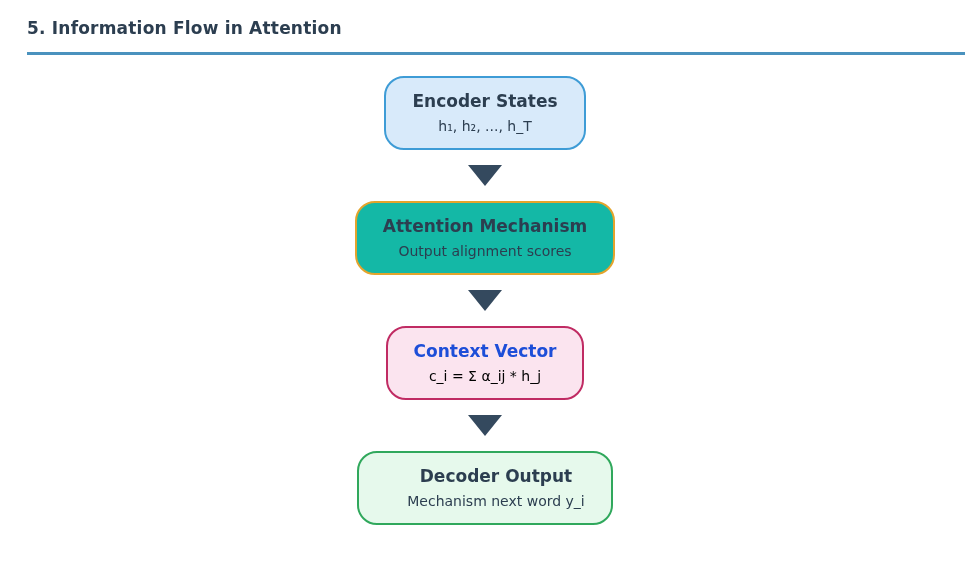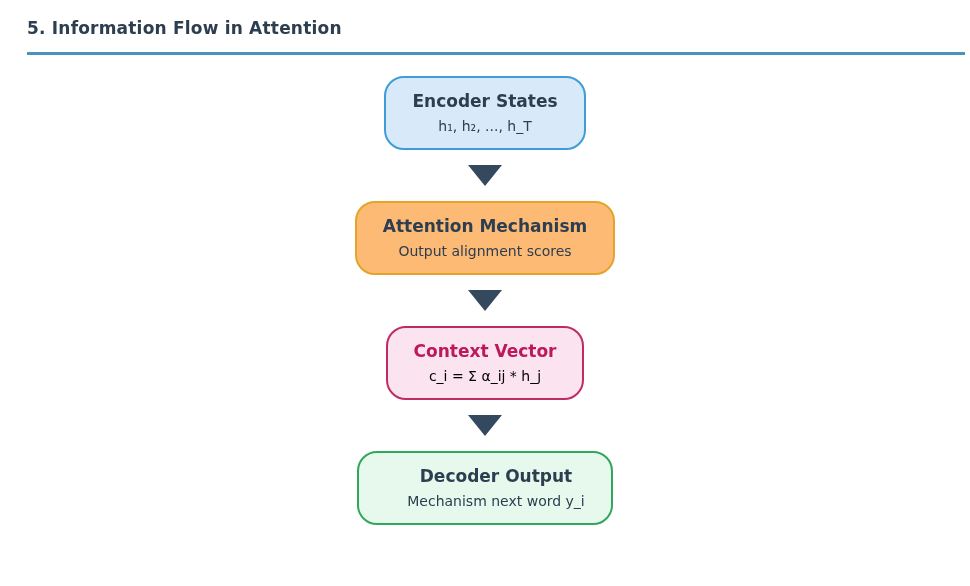--- a/index.html
+++ b/index.html
@@ -73,29 +73,29 @@
 
   <div class="flow">
 
     <div class="node" style="background-color: rgb(216, 234, 250); border-color: rgb(62, 156, 214);">
       <div class="node-title" style="color: rgb(44, 62, 80);">Encoder States</div>
       <div class="node-subtitle" style="color: rgb(44, 62, 80);">h₁, h₂, ..., h_T</div>
     </div>
 
     <div class="down-arrow" style="border-top-color: rgb(52, 73, 94);"></div>
 
-    <div class="node" style="background-color: #fdba74; border-color: rgb(227, 164, 44);">
+    <div class="node" style="background-color: #14b8a6; border-color: rgb(227, 164, 44);">
       <div class="node-title" style="color: rgb(44, 62, 80);">Attention Mechanism</div>
       <div class="node-subtitle" style="color: rgb(44, 62, 80);">Output alignment scores</div>
     </div>
 
     <div class="down-arrow" style="border-top-color: rgb(52, 73, 94);"></div>
 
     <div class="node" style="background-color: rgb(251, 228, 239); border-color: rgb(192, 43, 99);">
-      <div class="node-title" style="color: #be185d;">Context Vector</div>
+      <div class="node-title" style="color: #1d4ed8;">Context Vector</div>
       <div class="node-subtitle" style="color: #000000;">c_i = Σ α_ij * h_j</div>
     </div>
 
     <div class="down-arrow" style="border-top-color: rgb(52, 73, 94);"></div>
 
     <div class="node" style="background-color: rgb(230, 249, 236); border-color: rgb(48, 168, 92); padding-left: 48px;">
       <div class="node-title" style="color: rgb(44, 62, 80);">Decoder Output</div>
       <div class="node-subtitle" style="color: rgb(44, 62, 80);">Mechanism next word y_i</div>
     </div>
 

